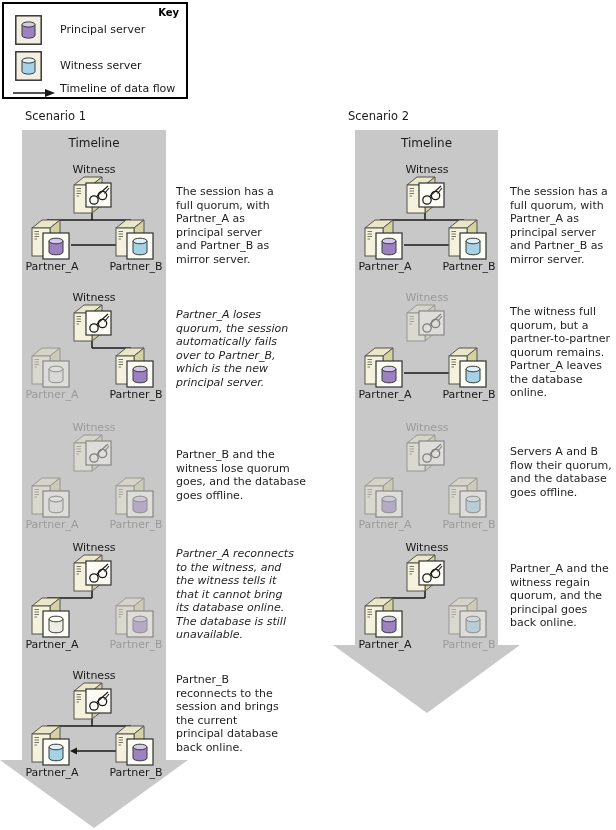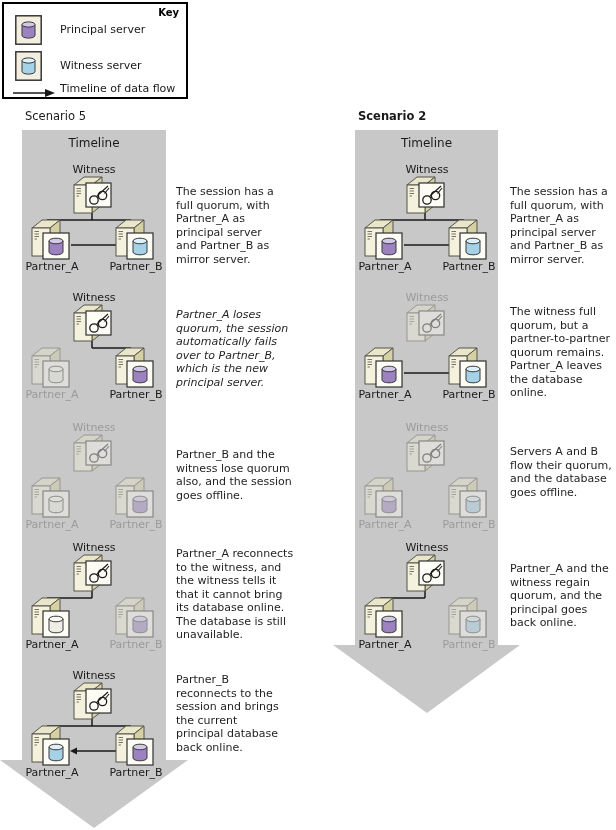--- a/index.html
+++ b/index.html
@@ -51,21 +51,21 @@
         </svg></div>
     <div class="key-item-label" style="top:55px">Witness server</div>
     <div class="key-icon" style="top:80px;left:8px" id="key-icon-2"><svg width="44" height="12" viewBox="0 0 44 12">
           <line x1="1" y1="6" x2="34" y2="6" stroke="#1a1a1a" stroke-width="1.6"></line>
           <polygon points="43,6 33,2 33,10" fill="#1a1a1a"></polygon>
         </svg></div>
     <div class="key-item-label" style="top:78px">Timeline of data flow</div>
   </div>
 
   <div id="stages-root">
-      <div class="scenario-label" style="left: 25px; top: 109px;">Scenario 5</div>
+      <div class="scenario-label" style="left: 25px; top: 109px;">Scenario 1</div>
       <div class="timeline-label" style="left: 22px; top: 136px; width: 144px;">Timeline</div>
       <div class="stage" style="left: 22px; top: 163px;">
         <svg width="144" height="112" class="connector-svg">
           <line x1="70" y1="48" x2="70" y2="57" stroke="#1a1a1a" stroke-width="1.5"></line>
           <line x1="25" y1="57" x2="109" y2="57" stroke="#1a1a1a" stroke-width="1.5"></line>
           <line x1="25" y1="57" x2="25" y2="63" stroke="#1a1a1a" stroke-width="1.5"></line>
           <line x1="109" y1="57" x2="109" y2="63" stroke="#1a1a1a" stroke-width="1.5"></line>
           <line x1="49" y1="82" x2="99" y2="82" stroke="#1a1a1a" stroke-width="1.5"></line>
           <polygon points="104,82 97,78.5 97,85.5" fill="#1a1a1a"></polygon>
         </svg>
@@ -213,21 +213,21 @@
             <line x1="5.5" y1="18.5" x2="10" y2="18.5" stroke="#55554a" stroke-width="0.8"></line>
             <line x1="5.5" y1="21" x2="8" y2="21" stroke="#55554a" stroke-width="0.8"></line>
             <rect x="14" y="15" width="26" height="26" fill="#fdfcf5" stroke="#2f2f2f" stroke-width="1.2"></rect>
             <path d="M20,23 L20,34 A7,2.8 0 0 0 34,34 L34,23" fill="#9c82c0" stroke="#3a3a3a" stroke-width="1"></path>
             <ellipse cx="27" cy="23" rx="7" ry="2.8" fill="#d4c8e8" stroke="#3a3a3a" stroke-width="1"></ellipse>
           </svg></div>
         <div class="node-label faded-label" style="left: 66px; top: 97px;">Partner_B</div>
       </div>
       <div class="desc" style="left: 176px; top: 448px; width: 140px;">Partner_B and the
 witness lose quorum
-also, and the session
+goes, and the database
 goes offline.</div>
       <div class="stage" style="left: 22px; top: 541px;">
         <svg width="144" height="112" class="connector-svg">
           <line x1="70" y1="48" x2="70" y2="57" stroke="#1a1a1a" stroke-width="1.5"></line>
           <line x1="25" y1="57" x2="70" y2="57" stroke="#1a1a1a" stroke-width="1.5"></line>
           <line x1="25" y1="57" x2="25" y2="63" stroke="#1a1a1a" stroke-width="1.5"></line>
         </svg>
         <div class="node-label" style="left: 24px; top: 0px;">Witness</div>
         <div class="node" style="left: 49px; top: 12px;"><svg width="46" height="42" viewBox="0 0 46 42">
             <polygon points="3,10 13,2 31,2 21,10" fill="#eae6c9" stroke="#55554a" stroke-width="1"></polygon>
@@ -264,21 +264,21 @@
             <line x1="5.5" y1="13.5" x2="10" y2="13.5" stroke="#55554a" stroke-width="0.8"></line>
             <line x1="5.5" y1="16" x2="10" y2="16" stroke="#55554a" stroke-width="0.8"></line>
             <line x1="5.5" y1="18.5" x2="10" y2="18.5" stroke="#55554a" stroke-width="0.8"></line>
             <line x1="5.5" y1="21" x2="8" y2="21" stroke="#55554a" stroke-width="0.8"></line>
             <rect x="14" y="15" width="26" height="26" fill="#fdfcf5" stroke="#2f2f2f" stroke-width="1.2"></rect>
             <path d="M20,23 L20,34 A7,2.8 0 0 0 34,34 L34,23" fill="#9c82c0" stroke="#3a3a3a" stroke-width="1"></path>
             <ellipse cx="27" cy="23" rx="7" ry="2.8" fill="#d4c8e8" stroke="#3a3a3a" stroke-width="1"></ellipse>
           </svg></div>
         <div class="node-label faded-label" style="left: 66px; top: 97px;">Partner_B</div>
       </div>
-      <div class="desc" style="left: 176px; top: 547px; width: 140px;">Partner_A reconnects
+      <div class="desc" style="left: 176px; top: 547px; width: 140px; font-style: italic;">Partner_A reconnects
 to the witness, and
 the witness tells it
 that it cannot bring
 its database online.
 The database is still
 unavailable.</div>
       <div class="stage" style="left: 22px; top: 669px;">
         <svg width="144" height="112" class="connector-svg">
           <line x1="70" y1="48" x2="70" y2="57" stroke="#1a1a1a" stroke-width="1.5"></line>
           <line x1="25" y1="57" x2="109" y2="57" stroke="#1a1a1a" stroke-width="1.5"></line>
@@ -329,21 +329,21 @@
             <ellipse cx="27" cy="23" rx="7" ry="2.8" fill="#d4c8e8" stroke="#3a3a3a" stroke-width="1"></ellipse>
           </svg></div>
         <div class="node-label" style="left: 66px; top: 97px;">Partner_B</div>
       </div>
       <div class="desc" style="left: 176px; top: 673px; width: 140px;">Partner_B
 reconnects to the
 session and brings
 the current
 principal database
 back online.</div>
-      <div class="scenario-label" style="left: 358px; top: 109px; font-weight: bold;">Scenario 2</div>
+      <div class="scenario-label" style="left: 348px; top: 109px;">Scenario 2</div>
       <div class="timeline-label" style="left: 355px; top: 136px; width: 143px;">Timeline</div>
       <div class="stage" style="left: 355px; top: 163px;">
         <svg width="144" height="112" class="connector-svg">
           <line x1="70" y1="48" x2="70" y2="57" stroke="#1a1a1a" stroke-width="1.5"></line>
           <line x1="25" y1="57" x2="109" y2="57" stroke="#1a1a1a" stroke-width="1.5"></line>
           <line x1="25" y1="57" x2="25" y2="63" stroke="#1a1a1a" stroke-width="1.5"></line>
           <line x1="109" y1="57" x2="109" y2="63" stroke="#1a1a1a" stroke-width="1.5"></line>
           <line x1="49" y1="82" x2="99" y2="82" stroke="#1a1a1a" stroke-width="1.5"></line>
           <polygon points="104,82 97,78.5 97,85.5" fill="#1a1a1a"></polygon>
         </svg>

